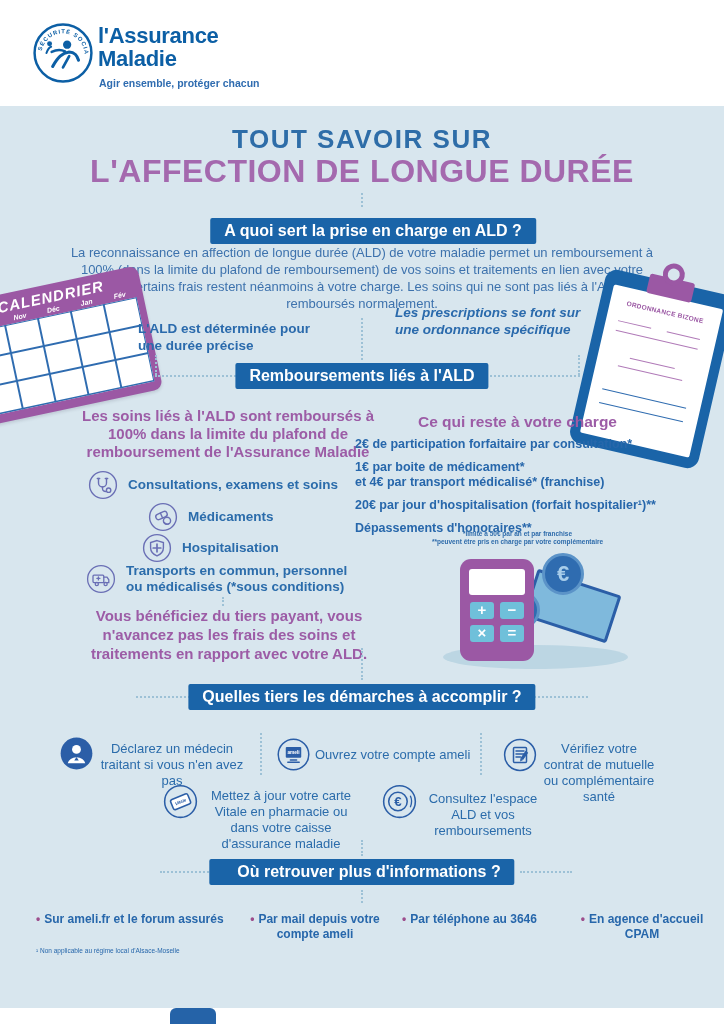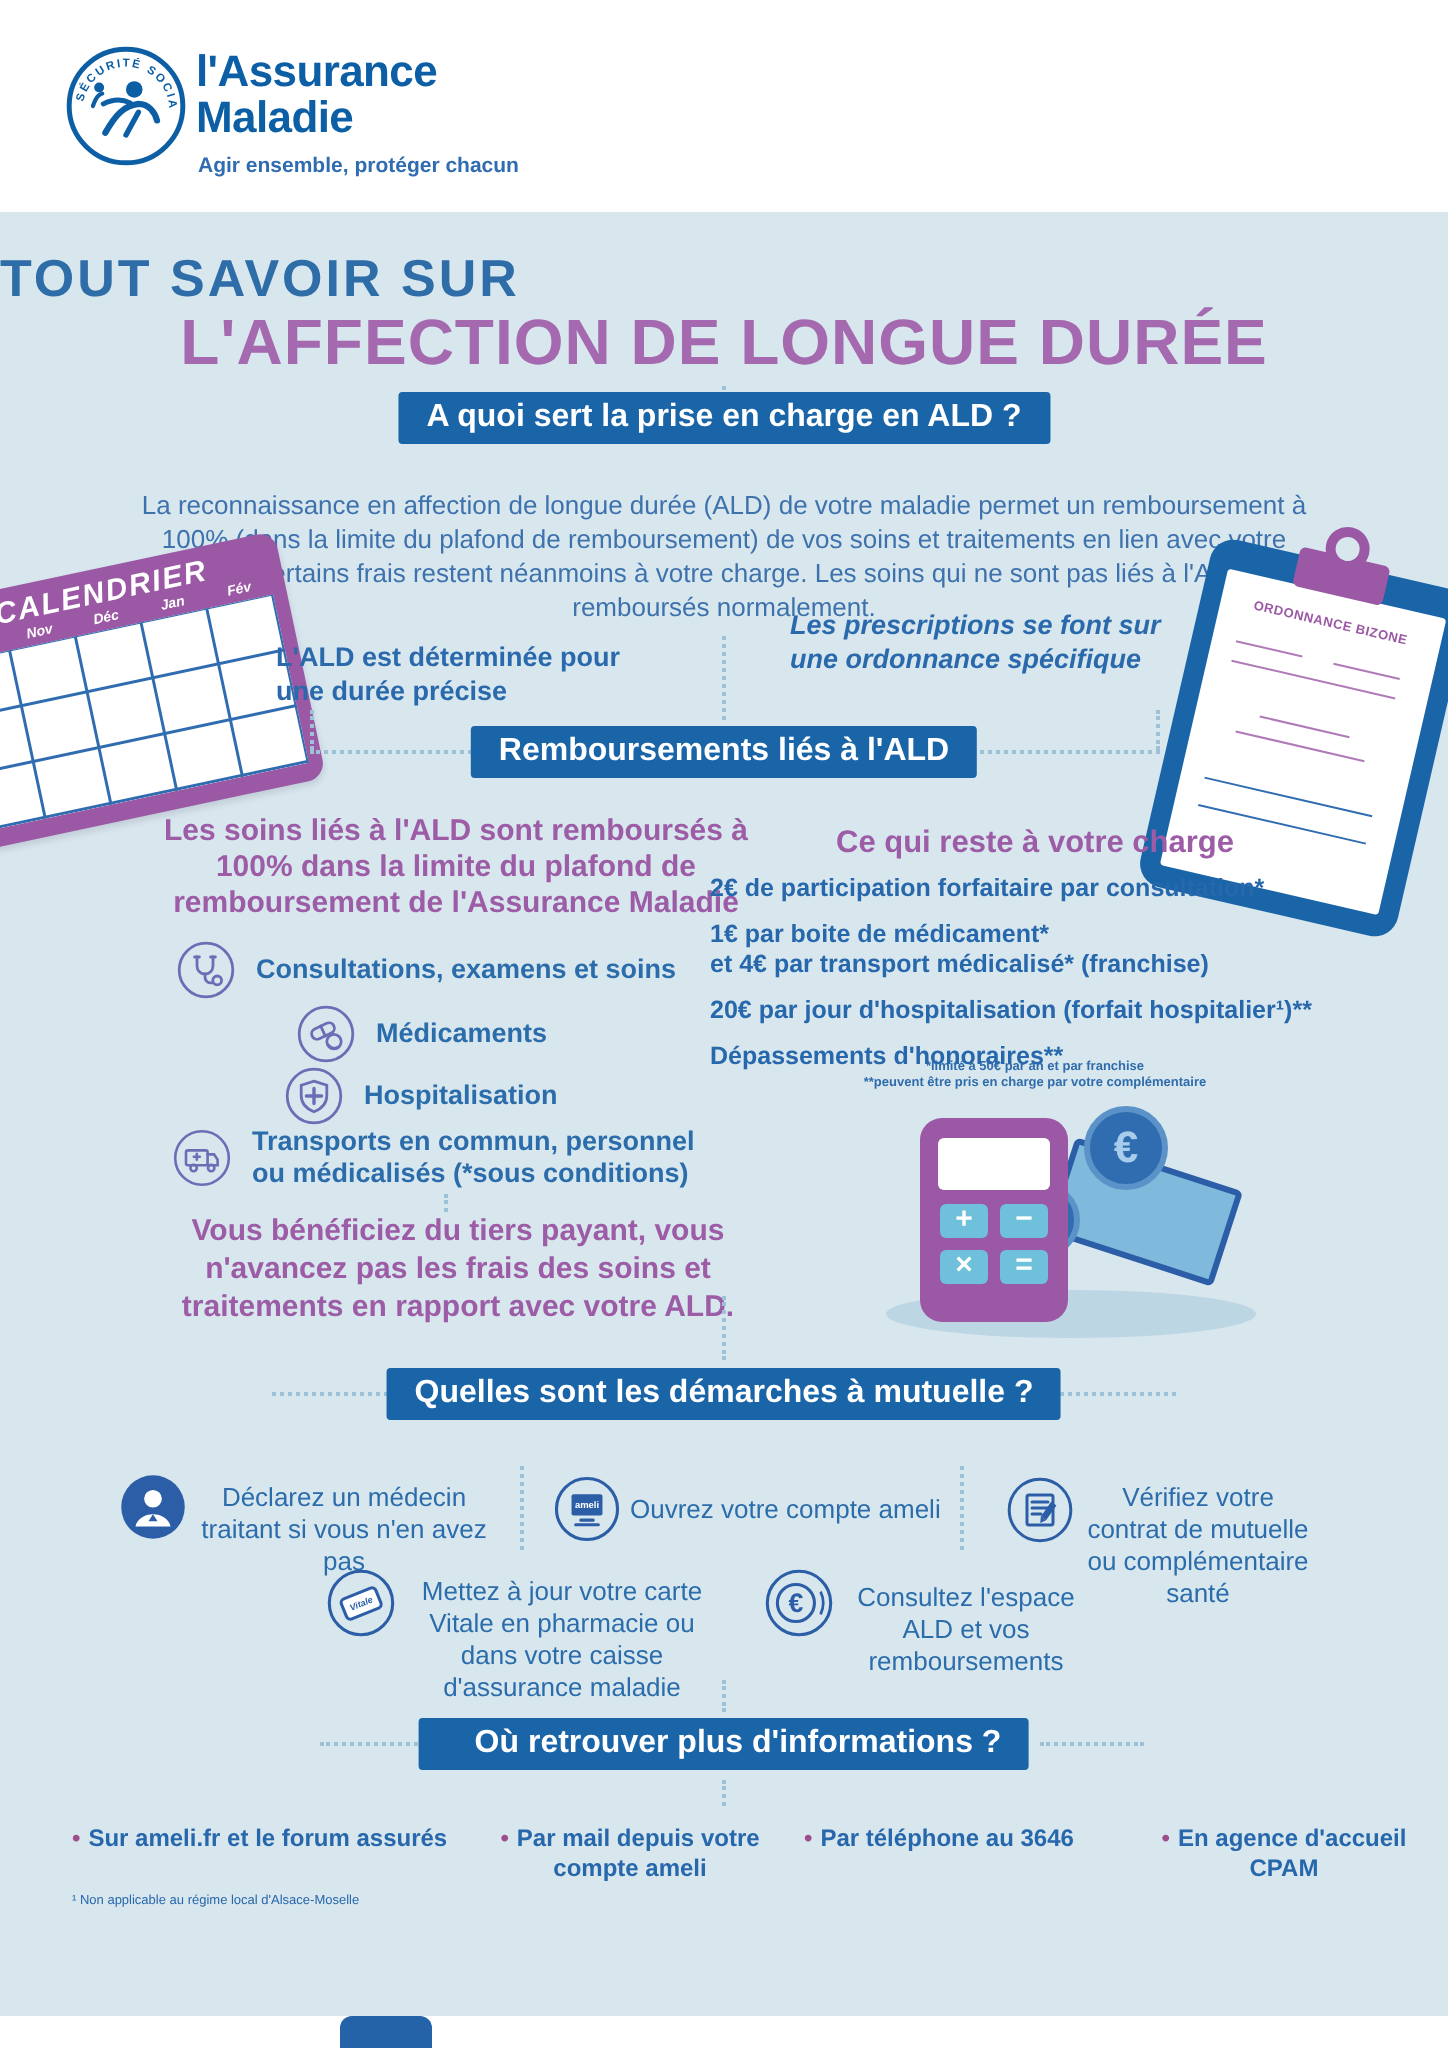--- a/index.html
+++ b/index.html
@@ -4,21 +4,21 @@
 <style>
   html,body{margin:0;padding:0;background:#fff;}
   #poster{position:relative;width:724px;height:1024px;overflow:hidden;background:#ffffff;
           font-family:"Liberation Sans",sans-serif;}
   .panel{position:absolute;left:0;top:106px;width:724px;height:902px;background:#d8e6ee;}
   
   .logo-text{position:absolute;left:98px;top:24px;color:#0c5fa5;font-weight:bold;
              font-size:22px;line-height:23px;letter-spacing:-0.3px;}
   .tagline{position:absolute;left:99px;top:77px;color:#2f6cb0;font-weight:bold;font-size:10.5px;}
   
-  .t1{position:absolute;left:0;top:124px;width:724px;text-align:left;color:#2e6da8;
+  .t1{position:absolute;left:0;top:124px;width:724px;text-align:center;color:#2e6da8;
       font-size:26px;font-weight:600;letter-spacing:1.5px;}
   .t2{position:absolute;left:0;top:153px;width:724px;text-align:center;color:#a469ae;
       font-size:32px;font-weight:600;letter-spacing:0.5px;}
   .banner{position:absolute;left:362px;transform:translateX(-50%);background:#1a64a8;color:#fff;
           font-weight:bold;font-size:16px;padding:4px 14px;white-space:nowrap;border-radius:2px;}
   
   .para{position:absolute;left:62px;top:244px;width:600px;text-align:center;color:#3d72ad;
         font-size:13px;line-height:17px;}
   .note{position:absolute;color:#2a6aac;font-weight:bold;font-size:13.5px;line-height:17px;text-align:left;}
   .pheading{position:absolute;color:#9c5ca6;font-weight:bold;text-align:center;}
@@ -101,21 +101,21 @@
   <div class="logo-text">
     <div>l'Assurance</div>
     <div>Maladie</div>
   </div>
   <div class="tagline">Agir ensemble, protéger chacun</div>
 
   <div class="t1">TOUT SAVOIR SUR</div>
   <div class="t2">L'AFFECTION DE LONGUE DURÉE</div>
   <div class="dv" style="left:361px;top:193px;height:14px;"></div>
 
-  <div class="banner" style="top:196px;">A quoi sert la prise en charge en ALD ?</div>
+  <div class="banner" style="top:218px;margin-left:11px;">A quoi sert la prise en charge en ALD ?</div>
   <div class="para">La reconnaissance en affection de longue durée (ALD) de votre maladie permet un remboursement à 100% (dans la limite du plafond de remboursement) de vos soins et traitements en lien avec votre maladie. Certains frais restent néanmoins à votre charge. Les soins qui ne sont pas liés à l'ALD sont remboursés normalement.</div>
 
   <div class="calendar">
     <div class="cal-title">CALENDRIER</div>
     <div class="cal-months">
       <span>Oct</span>
       <span>Nov</span>
       <span>Déc</span>
       <span>Jan</span>
       <span>Fév</span>
@@ -228,21 +228,21 @@
         <span>×</span>
         <span>=</span>
       </div>
     </div>
   </div>
 
   <div class="dv" style="left:361px;top:648px;height:32px;"></div>
   <div class="dh" style="left:136px;top:696px;width:58px;"></div>
   <div class="dh" style="left:530px;top:696px;width:58px;"></div>
 
-  <div class="banner" style="top:684px;">Quelles sont les démarches à mutuelle ?</div>
+  <div class="banner" style="top:684px;">Quelles tiers les démarches à accomplir ?</div>
 
   <svg style="position:absolute;left:60px;top:737px;" width="33" height="33" viewBox="0 0 32 32">
     <circle cx="16" cy="16" r="15.4" fill="#2b5ea7"></circle>
     <circle cx="16" cy="12" r="4.3" fill="#fff"></circle>
     <path d="M7.5 25.5 a8.6 7 0 0 1 17 0 z" fill="#fff"></path>
     <path d="M16 19.5 l-2.2 3.4 h4.4 z" fill="#2b5ea7"></path>
   </svg>
   <div class="steplbl" style="position:absolute;left:96px;top:741px;width:152px;">Déclarez un médecin traitant si vous n'en avez pas</div>
 
   <svg style="position:absolute;left:277px;top:738px;" width="33" height="33" viewBox="0 0 32 32" fill="none" stroke="#2b5ea7" stroke-width="1.5" stroke-linecap="round">

